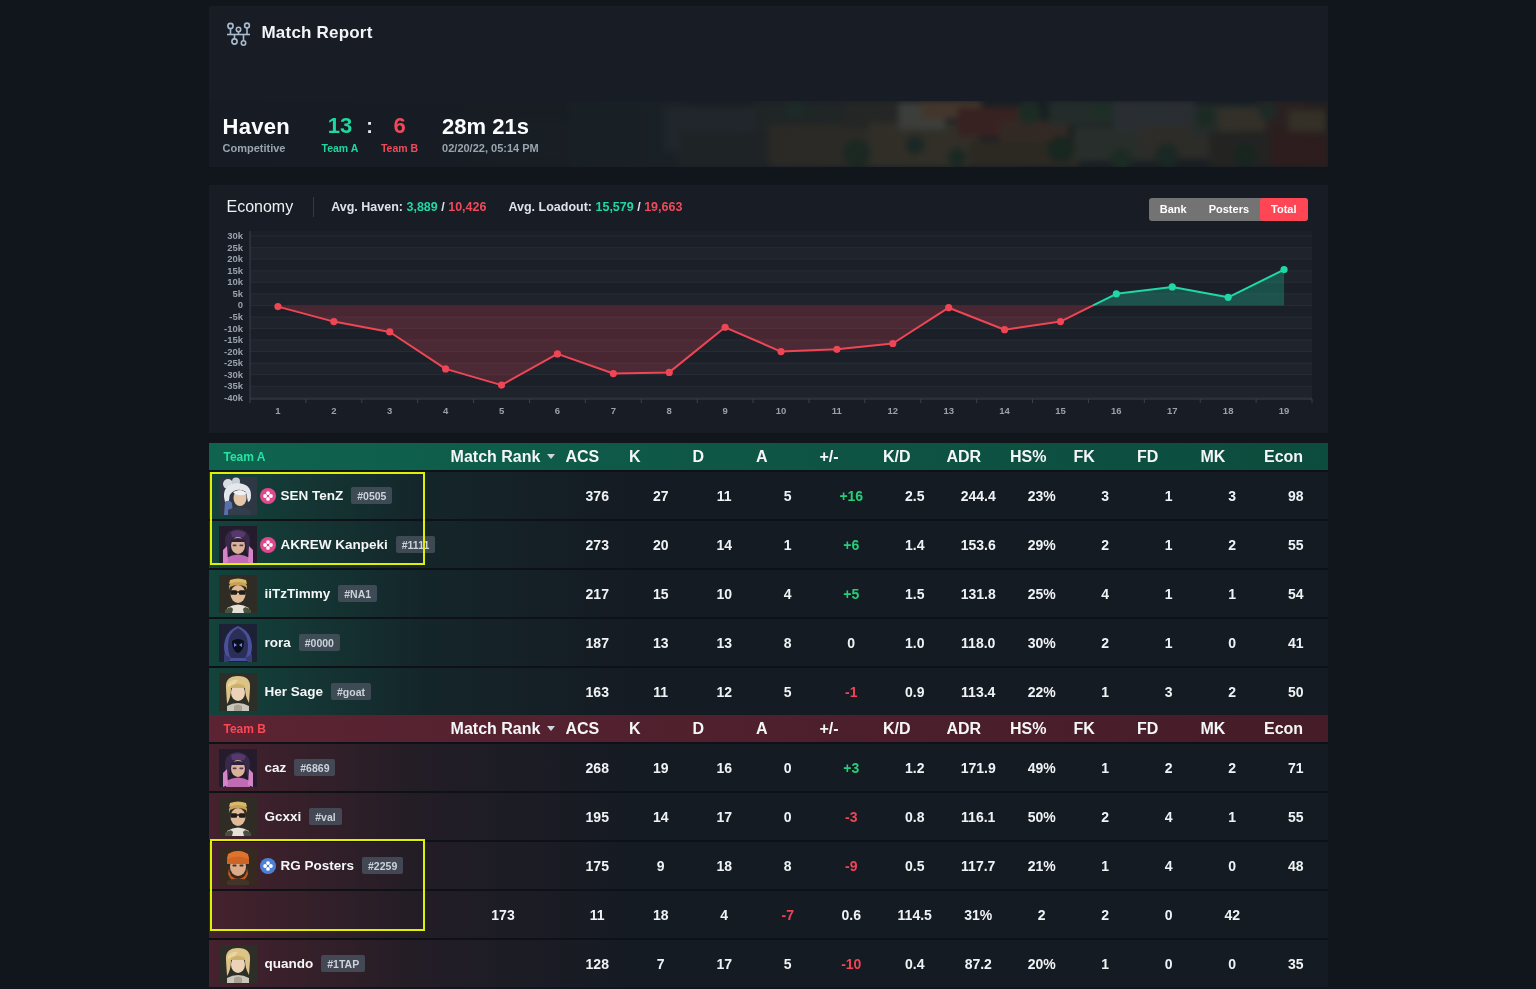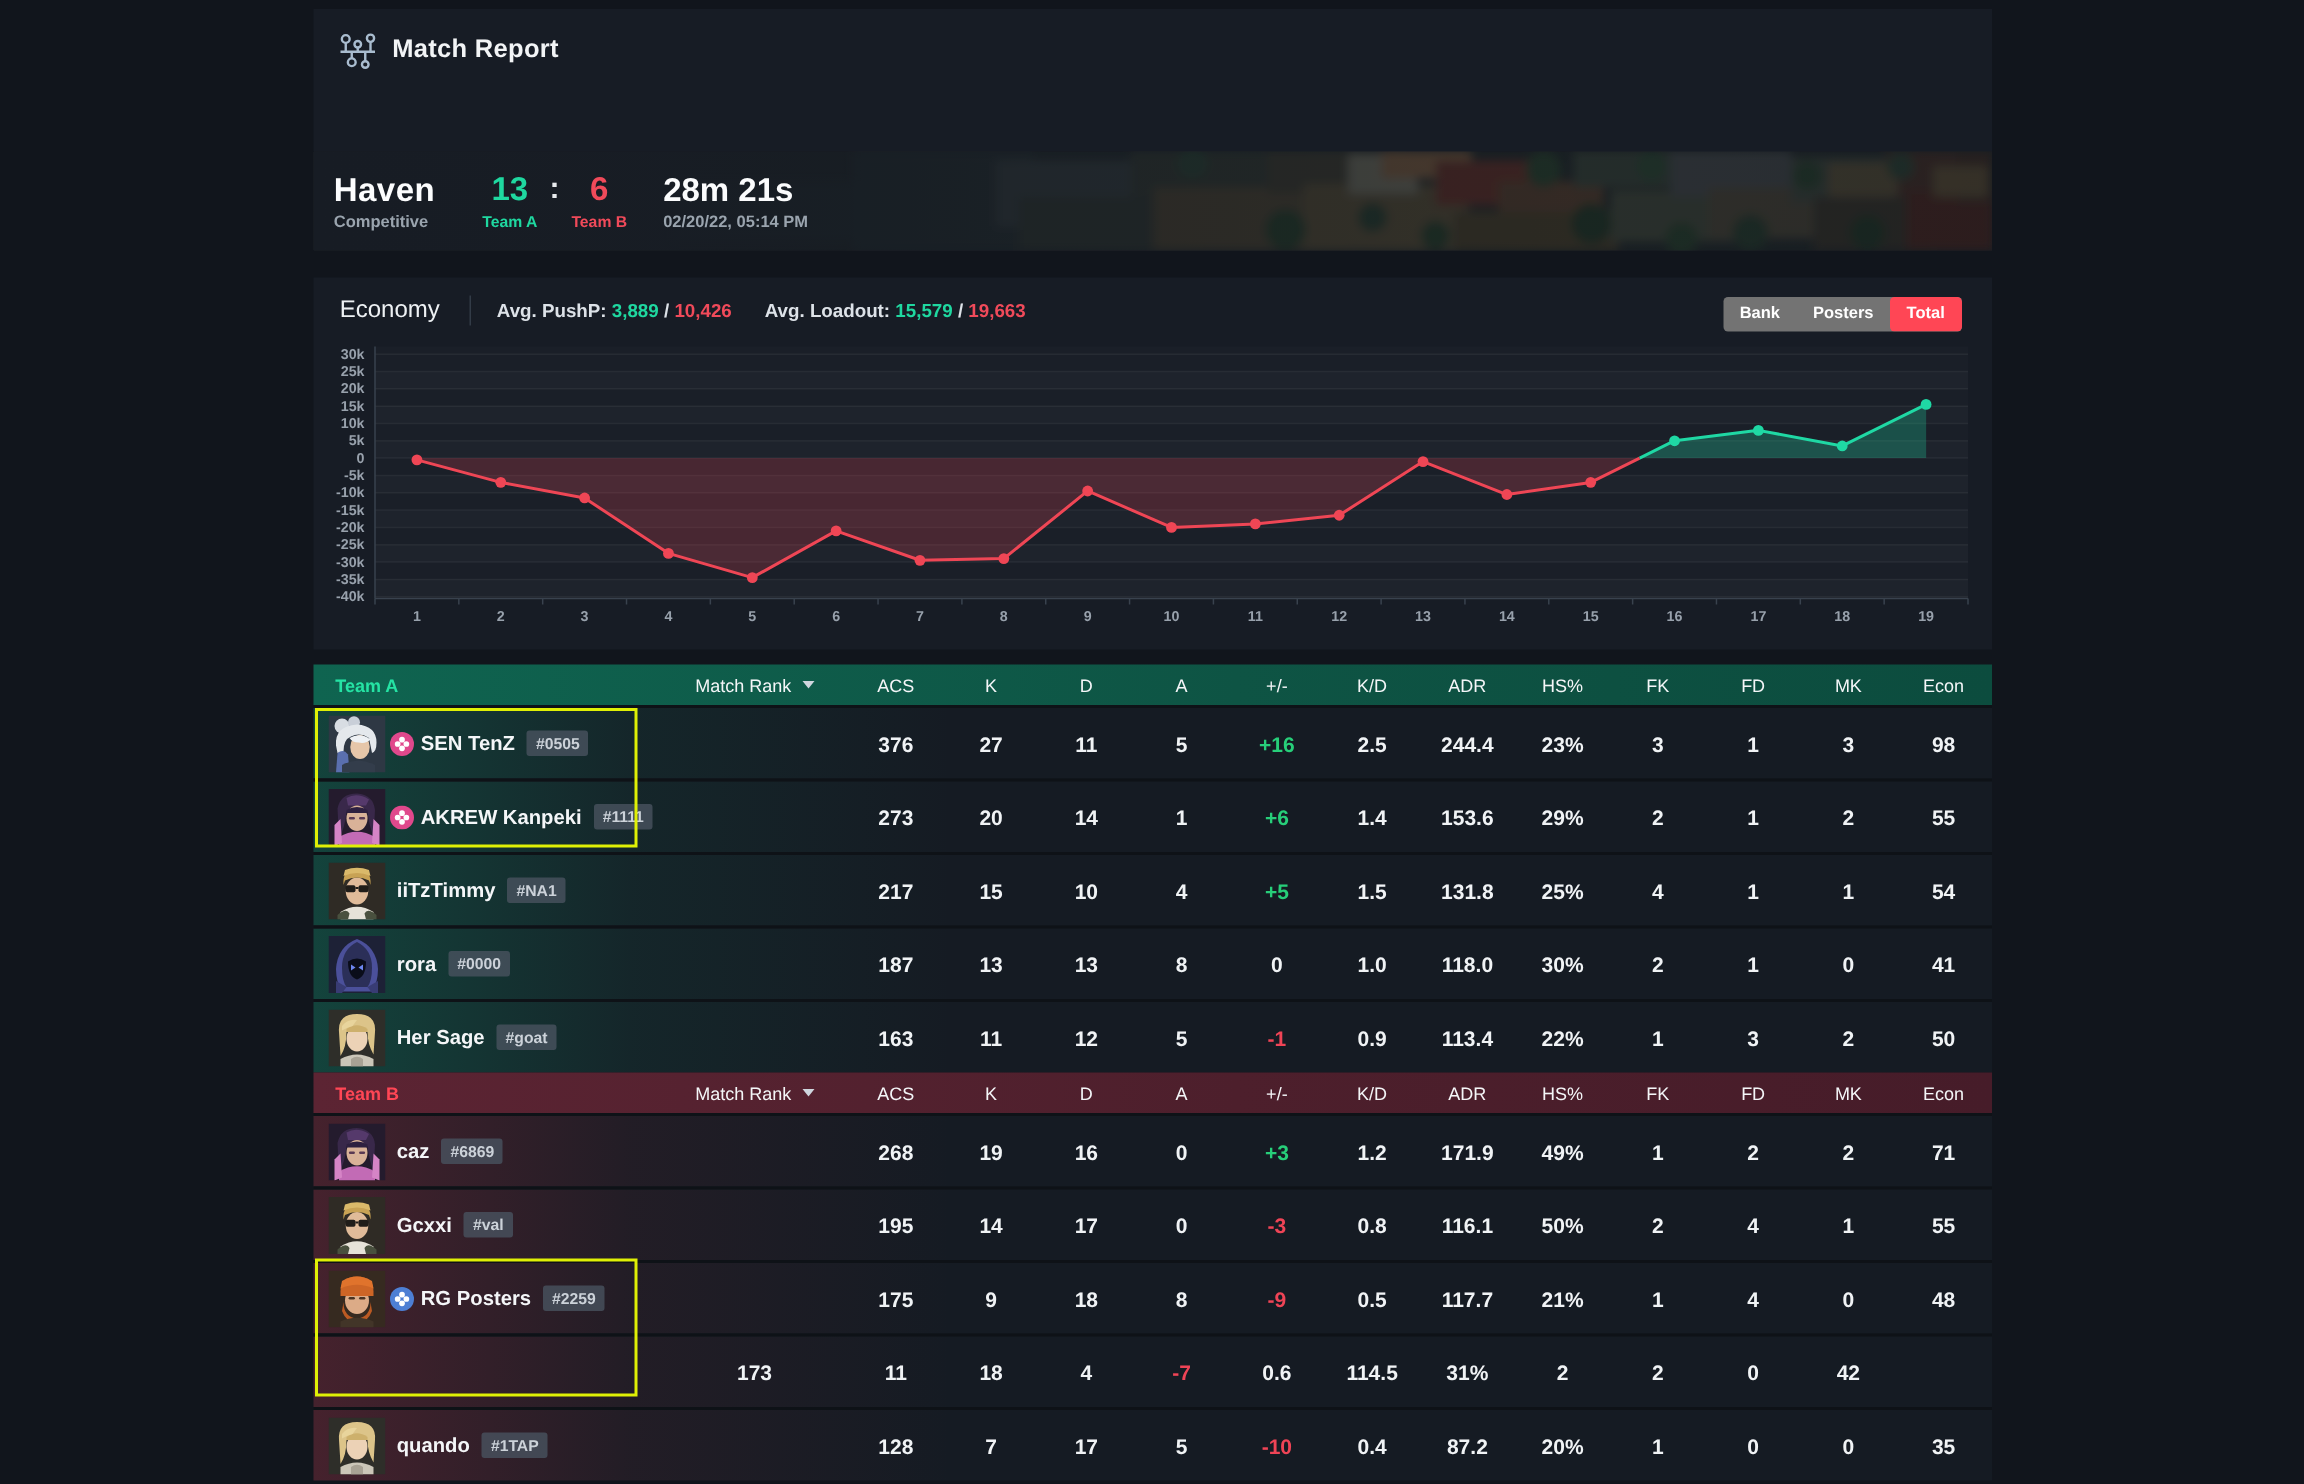--- a/index.html
+++ b/index.html
@@ -54,21 +54,21 @@
   
   .team { position:relative; }
   .team-a { margin-top:10px; }
   .team-grid { display:grid; grid-template-columns:232px 125px repeat(12, 1fr); align-items:center; }
   .team-header { height:27px; }
   .team-a .team-header { background:linear-gradient(90deg,#0f6450 0%, #0e5444 55%, #0c4c3e 100%); }
   .team-b .team-header { background:linear-gradient(90deg,#5c2433 0%, #4d1f2c 55%, #461c29 100%); }
   .team-label { font-size:12px; font-weight:bold; padding-left:15px; }
   .team-a .team-label { color:#25e3a4; }
   .team-b .team-label { color:#ff4655; }
-  .col-head { font-size:12px; font-weight:normal; color:#f4f6f8; text-align:center; }
+  .col-head { font-size:16px; font-weight:bold; color:#f4f6f8; text-align:left; }
   .col-rank { display:flex; align-items:center; justify-content:center; gap:7px; }
   .caret { width:0; height:0; border-left:4px solid transparent; border-right:4px solid transparent; border-top:5px solid #cfd6de; }
   .prow { height:49px; border-top:2px solid #0e1217; background:#151b23; position:relative; }
   .team-a .prow { background:linear-gradient(90deg, rgba(18,104,83,.52) 0%, rgba(18,104,83,.14) 19%, rgba(18,104,83,0) 38%), #151b23; }
   .team-b .prow { background:linear-gradient(90deg, rgba(122,41,56,.48) 0%, rgba(122,41,56,.13) 19%, rgba(122,41,56,0) 38%), #151b23; }
   .name-cell { display:flex; align-items:center; padding-left:10px; height:100%; }
   .avatar { width:38px; height:38px; flex:0 0 38px; }
   .party-icon { width:16px; height:16px; margin-left:3px; }
   .pname { font-size:13.5px; font-weight:bold; color:#f4f6f8; margin-left:5px; white-space:nowrap; }
   .pname.noicon { margin-left:8px; }
@@ -245,21 +245,21 @@
         <div class="datetime">02/20/22, 05:14 PM</div>
       </div>
     </div>
   </section>
 
   <section class="economy">
     <div class="eco-header">
       <div class="eco-title">Economy</div>
       <div class="eco-divider"></div>
       <div class="eco-stat">
-        <span>Avg. PushP:</span>
+        <span>Avg. Haven:</span>
         <span class="val-a">3,889</span>
         <span>/</span>
         <span class="val-b">10,426</span>
       </div>
       <div class="eco-stat">
         <span>Avg. Loadout:</span>
         <span class="val-a">15,579</span>
         <span>/</span>
         <span class="val-b">19,663</span>
       </div>

